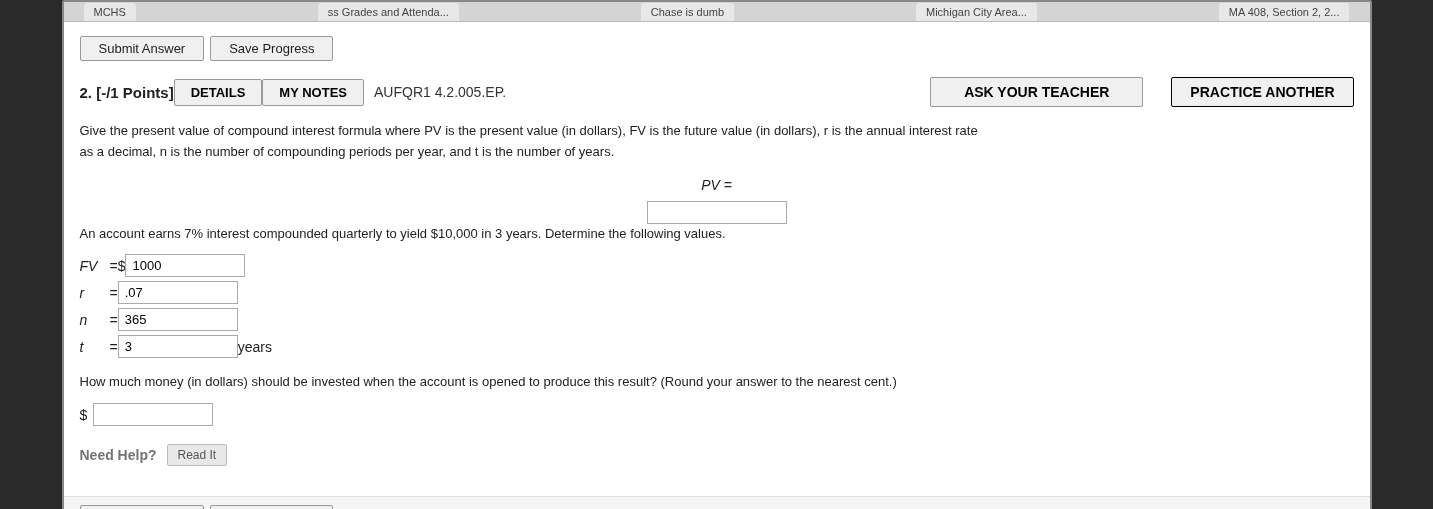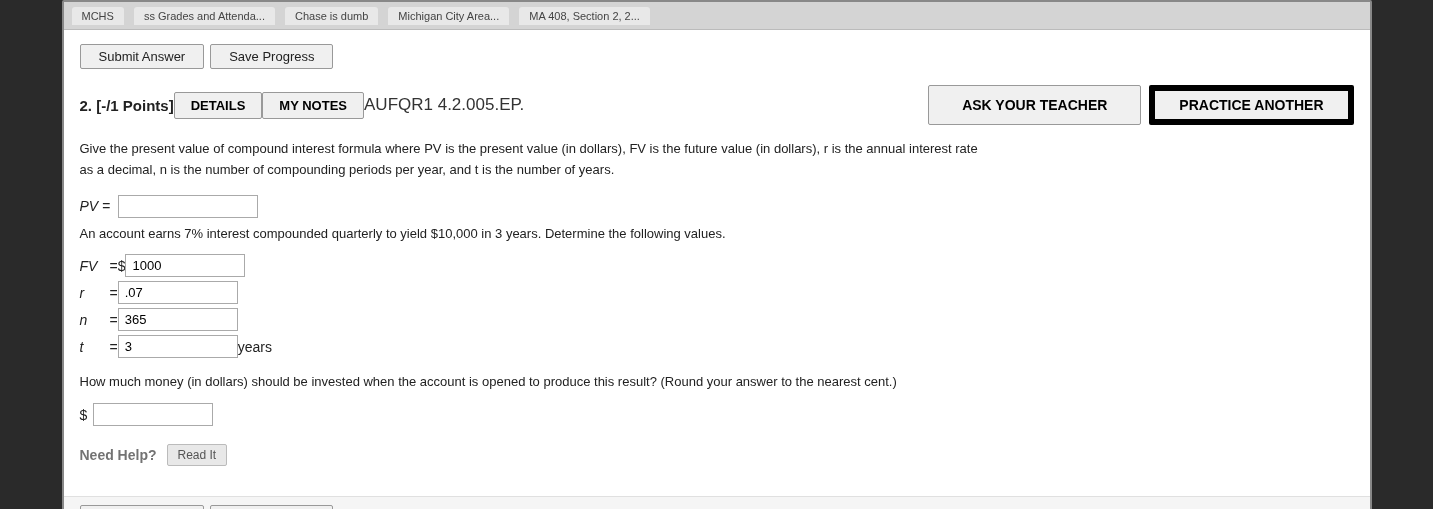--- a/index.html
+++ b/index.html
@@ -19,28 +19,29 @@
       min-height: 480px;
       border: 2px solid #888;
       border-radius: 2px;
       display: flex;
       flex-direction: column;
       padding: 0;
       position: relative;
     }
     .browser-bar {
       background: #d4d4d4;
-      height: 28px;
-      display: flex;
-      align-items: center;
-      padding: 0 8px;
+      height: 20px;
+      display: flex;
+      align-items: center;
+      padding: 0 20px;
       gap: 10px;
       font-size: 12px;
       color: #333;
       border-bottom: 1px solid #bbb;
+      justify-content: space-between;
     }
     .tab-item {
       background: #e8e8e8;
       padding: 3px 10px;
       border-radius: 3px 3px 0 0;
       font-size: 11px;
       color: #444;
     }
     .main-content {
       background: #fff;
@@ -76,59 +77,62 @@
     .btn-details, .btn-notes {
       border: 1px solid #999;
       background: #f0f0f0;
       padding: 5px 16px;
       font-size: 13px;
       cursor: pointer;
       border-radius: 2px;
       font-weight: bold;
     }
     .question-code {
-      font-size: 17px;
+      font-size: 14px;
       font-weight: normal;
+      margin-left: 10px;
       color: #333;
     }
     .right-buttons {
       margin-left: auto;
       display: flex;
       gap: 8px;
     }
     .btn-ask-teacher {
       border: 1px solid #999;
       background: #f0f0f0;
       padding: 6px 33px;
       font-size: 14px;
       font-weight: bold;
       cursor: pointer;
       border-radius: 2px;
     }
     .btn-practice {
-      border: 6px solid #000000;
+      border: 1px solid #000000;
       background: #f0f0f0;
-      padding: 6px 24px;
-      font-size: 14px;
-      font-weight: bold;
-      cursor: pointer;
-      border-radius: 2px;
+      padding: 6px 18px;
+      font-size: 14px;
+      font-weight: bold;
+      cursor: pointer;
+      border-radius: 2px;
+      margin-left: 20px;
     }
     .problem-text {
       font-size: 13px;
       line-height: 1.6;
       color: #222;
       margin-bottom: 14px;
       max-width: 900px;
     }
     .formula-row {
       display: flex;
       align-items: center;
       gap: 8px;
-      margin-bottom: 6px;
+      margin-bottom: 0;
+      flex-direction: column;
     }
     .formula-label {
       font-style: italic;
       font-size: 14px;
       white-space: nowrap;
     }
     .formula-input {
       border: 1px solid #aaa;
       padding: 3px 6px;
       font-size: 13px;

